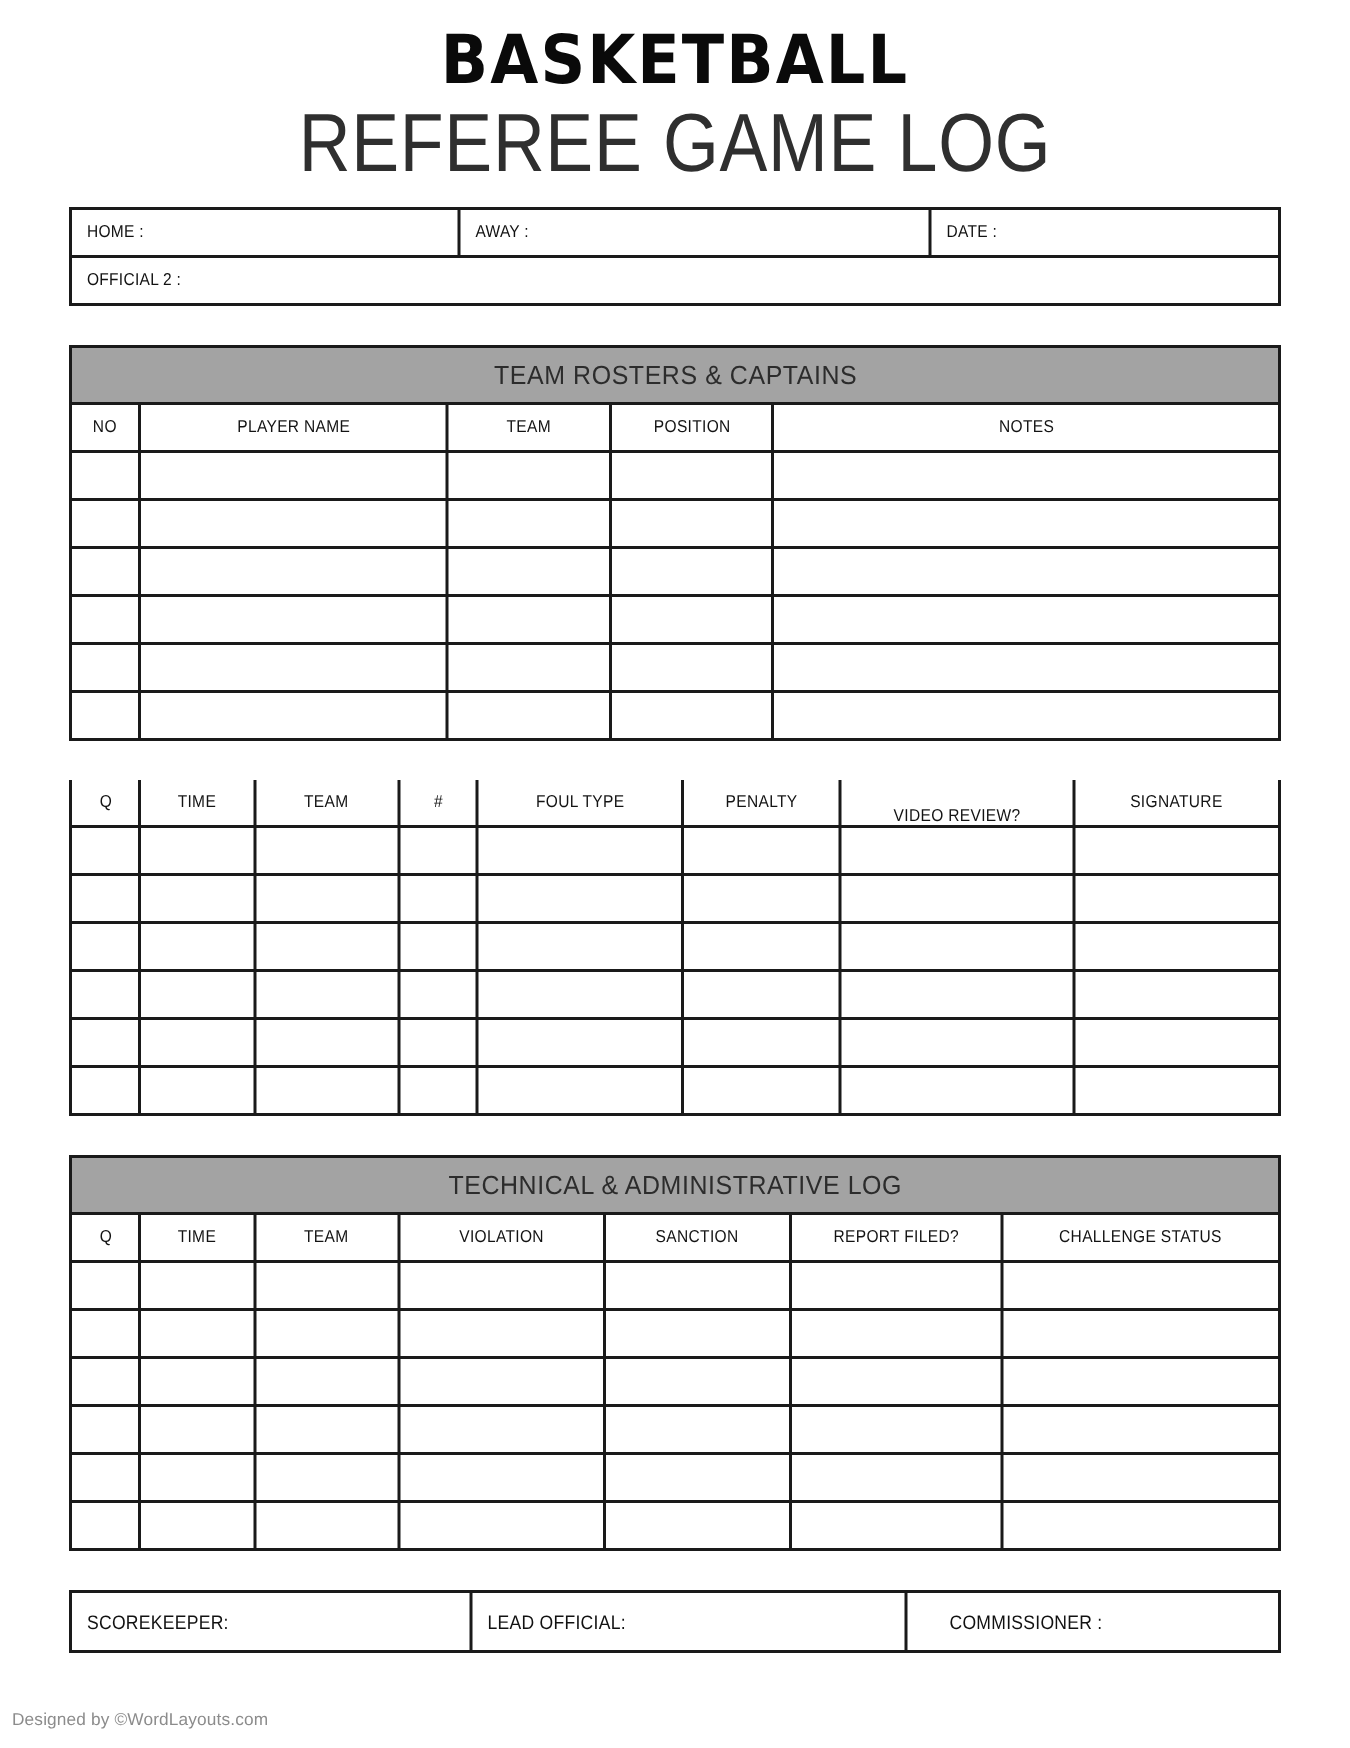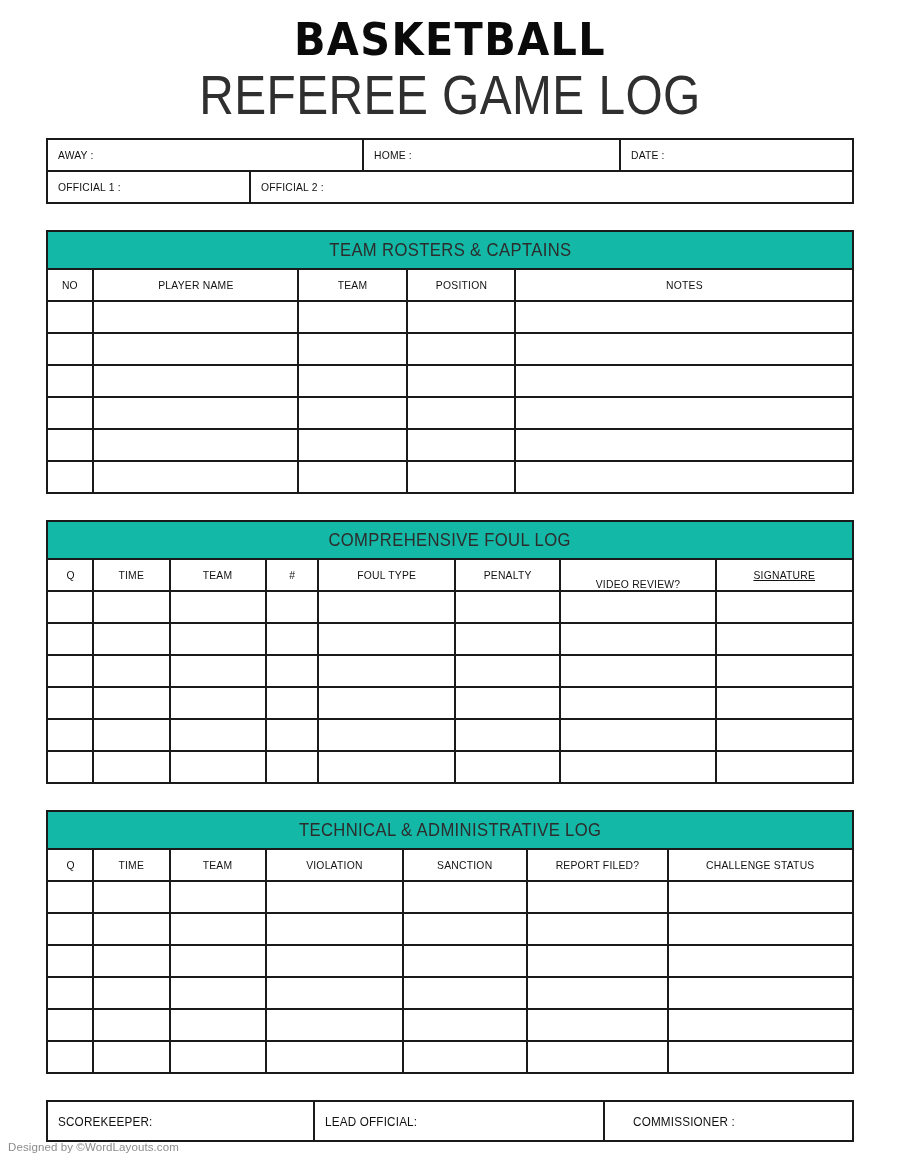--- a/index.html
+++ b/index.html
@@ -87,21 +87,21 @@
   }
 
   
   .info-box { margin-top: 12px; }
   .info-box .grid-cell { height: 30px; }
 
   
   .section { margin-top: 26px; }
   .section-band {
     border: 2px solid #1a1a1a;
-    background: #14b8a6;
+    background: #a3a3a3;
     height: 40px;
     display: flex;
     align-items: center;
     justify-content: center;
   }
   .section-band-title {
     font-size: 17.5px;
     color: #2c2c2c;
     letter-spacing: 0.4px;
     transform: scaleX(0.95);
@@ -161,34 +161,31 @@
 
 <div class="page">
 
   <div class="title-block">
     <div class="title-main">BASKETBALL</div>
     <div class="title-sub">REFEREE GAME LOG</div>
   </div>
 
   <div class="grid-box info-box" id="info-box">
       <div class="grid-row">
+        <div class="grid-cell" style="width: 32%;">
+          <span class="cell-text">HOME :</span>
+        </div>
         <div class="grid-cell" style="width: 39%;">
           <span class="cell-text">AWAY :</span>
         </div>
-        <div class="grid-cell" style="width: 32%;">
-          <span class="cell-text">HOME :</span>
-        </div>
         <div class="grid-cell" style="width: 29%;">
           <span class="cell-text">DATE :</span>
         </div>
       </div>
       <div class="grid-row">
-        <div class="grid-cell" style="width: 25%;">
-          <span class="cell-text">OFFICIAL 1 :</span>
-        </div>
         <div class="grid-cell" style="width: 25%;">
           <span class="cell-text">OFFICIAL 2 :</span>
         </div>
       </div>
     </div>
 
   <div id="sections-root">
       <div class="section">
         <div class="section-band">
           <div class="section-band-title">TEAM ROSTERS &amp; CAPTAINS</div>
@@ -309,23 +306,20 @@
             <div class="tb-cell grid-cell" style="width: 13.5%;">
               <span class="cell-text"></span>
             </div>
             <div class="tb-cell grid-cell" style="width: 42%;">
               <span class="cell-text"></span>
             </div>
           </div>
         </div>
       </div>
       <div class="section">
-        <div class="section-band">
-          <div class="section-band-title">COMPREHENSIVE FOUL LOG</div>
-        </div>
         <div class="section-table">
           <div class="th-row">
             <div class="th-cell" style="width: 5.5%;">
               <span>Q</span>
             </div>
             <div class="th-cell" style="width: 9.5%;">
               <span>TIME</span>
             </div>
             <div class="th-cell" style="width: 12%;">
               <span>TEAM</span>
@@ -335,21 +329,21 @@
             </div>
             <div class="th-cell" style="width: 17%;">
               <span>FOUL TYPE</span>
             </div>
             <div class="th-cell" style="width: 13%;">
               <span>PENALTY</span>
             </div>
             <div class="th-cell" style="width: 19.5%; align-items: flex-end;">
               <span>VIDEO REVIEW?</span>
             </div>
-            <div class="th-cell" style="width: 17%; text-decoration: underline;">
+            <div class="th-cell" style="width: 17%;">
               <span>SIGNATURE</span>
             </div>
           </div>
           <div class="tb-row">
             <div class="tb-cell grid-cell" style="width: 5.5%;">
               <span class="cell-text"></span>
             </div>
             <div class="tb-cell grid-cell" style="width: 9.5%;">
               <span class="cell-text"></span>
             </div>

